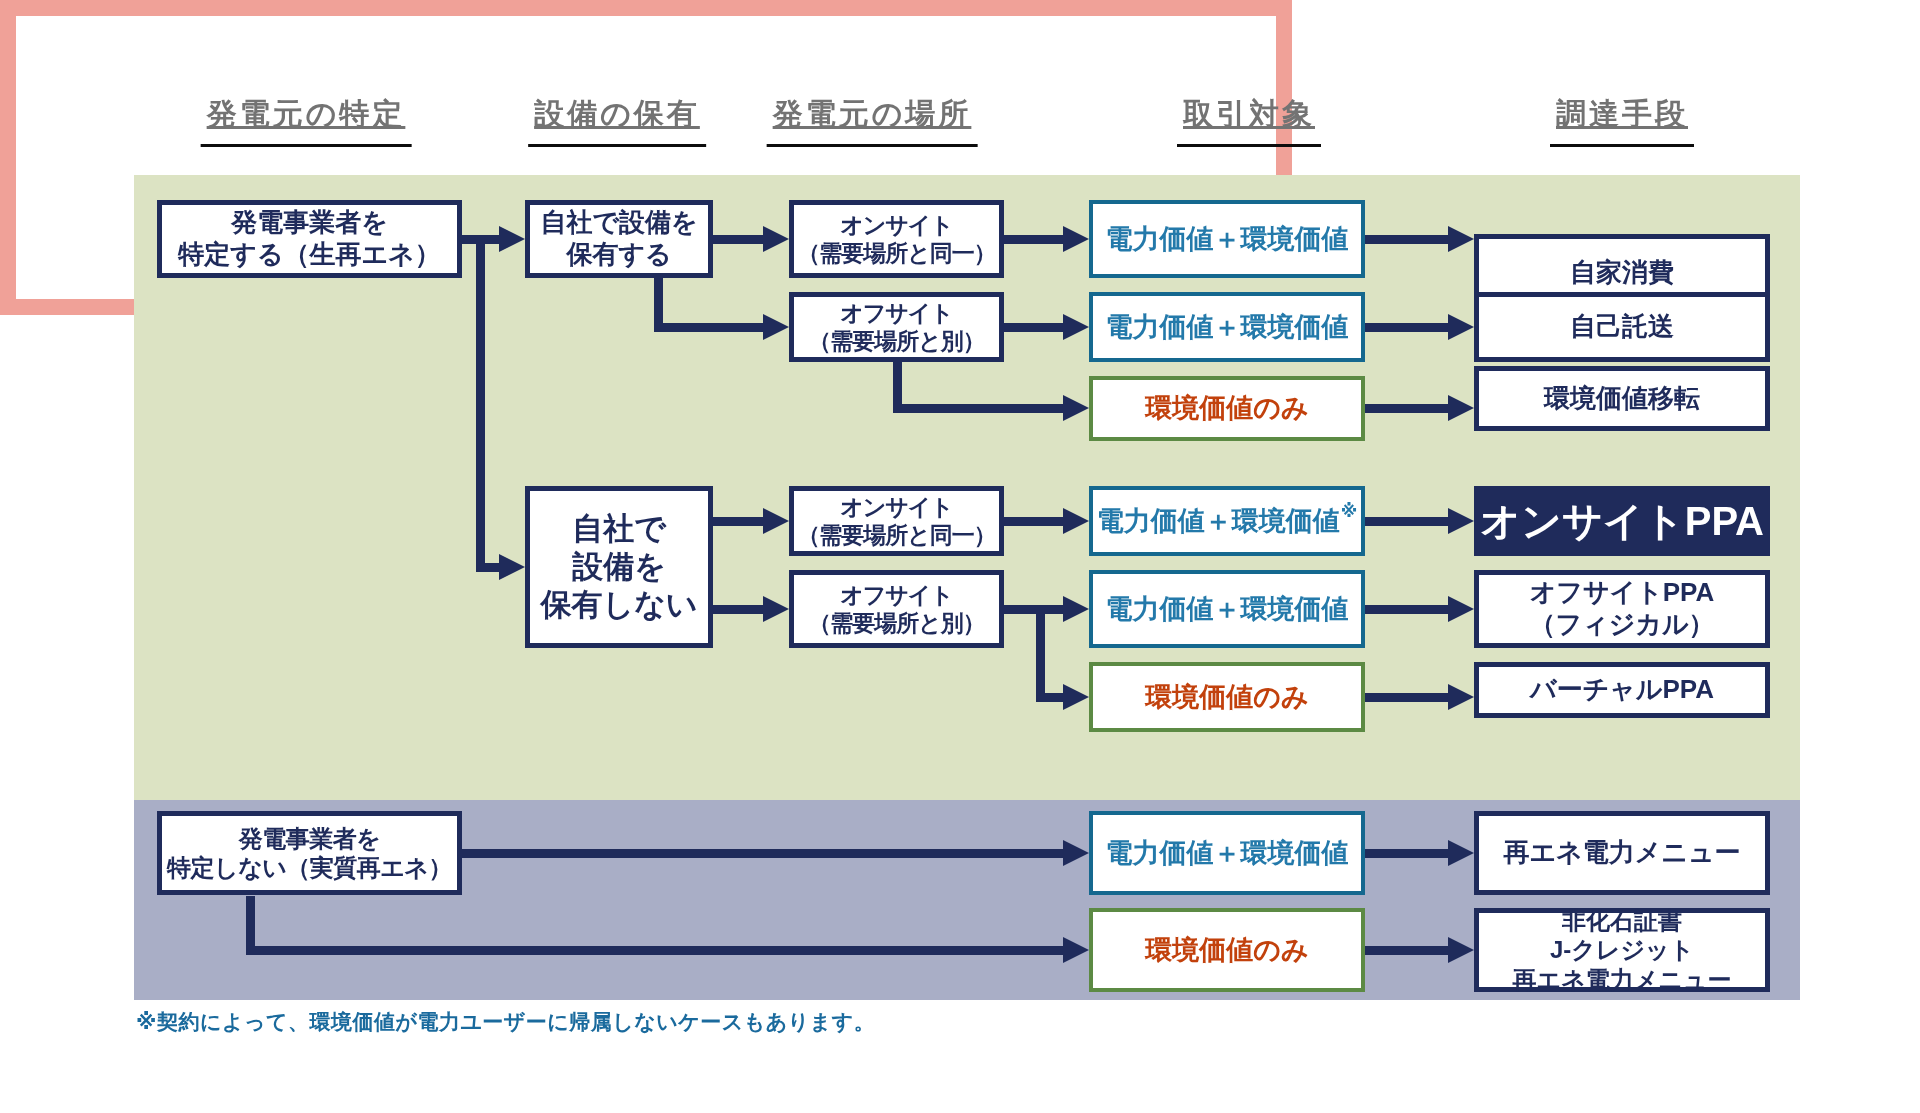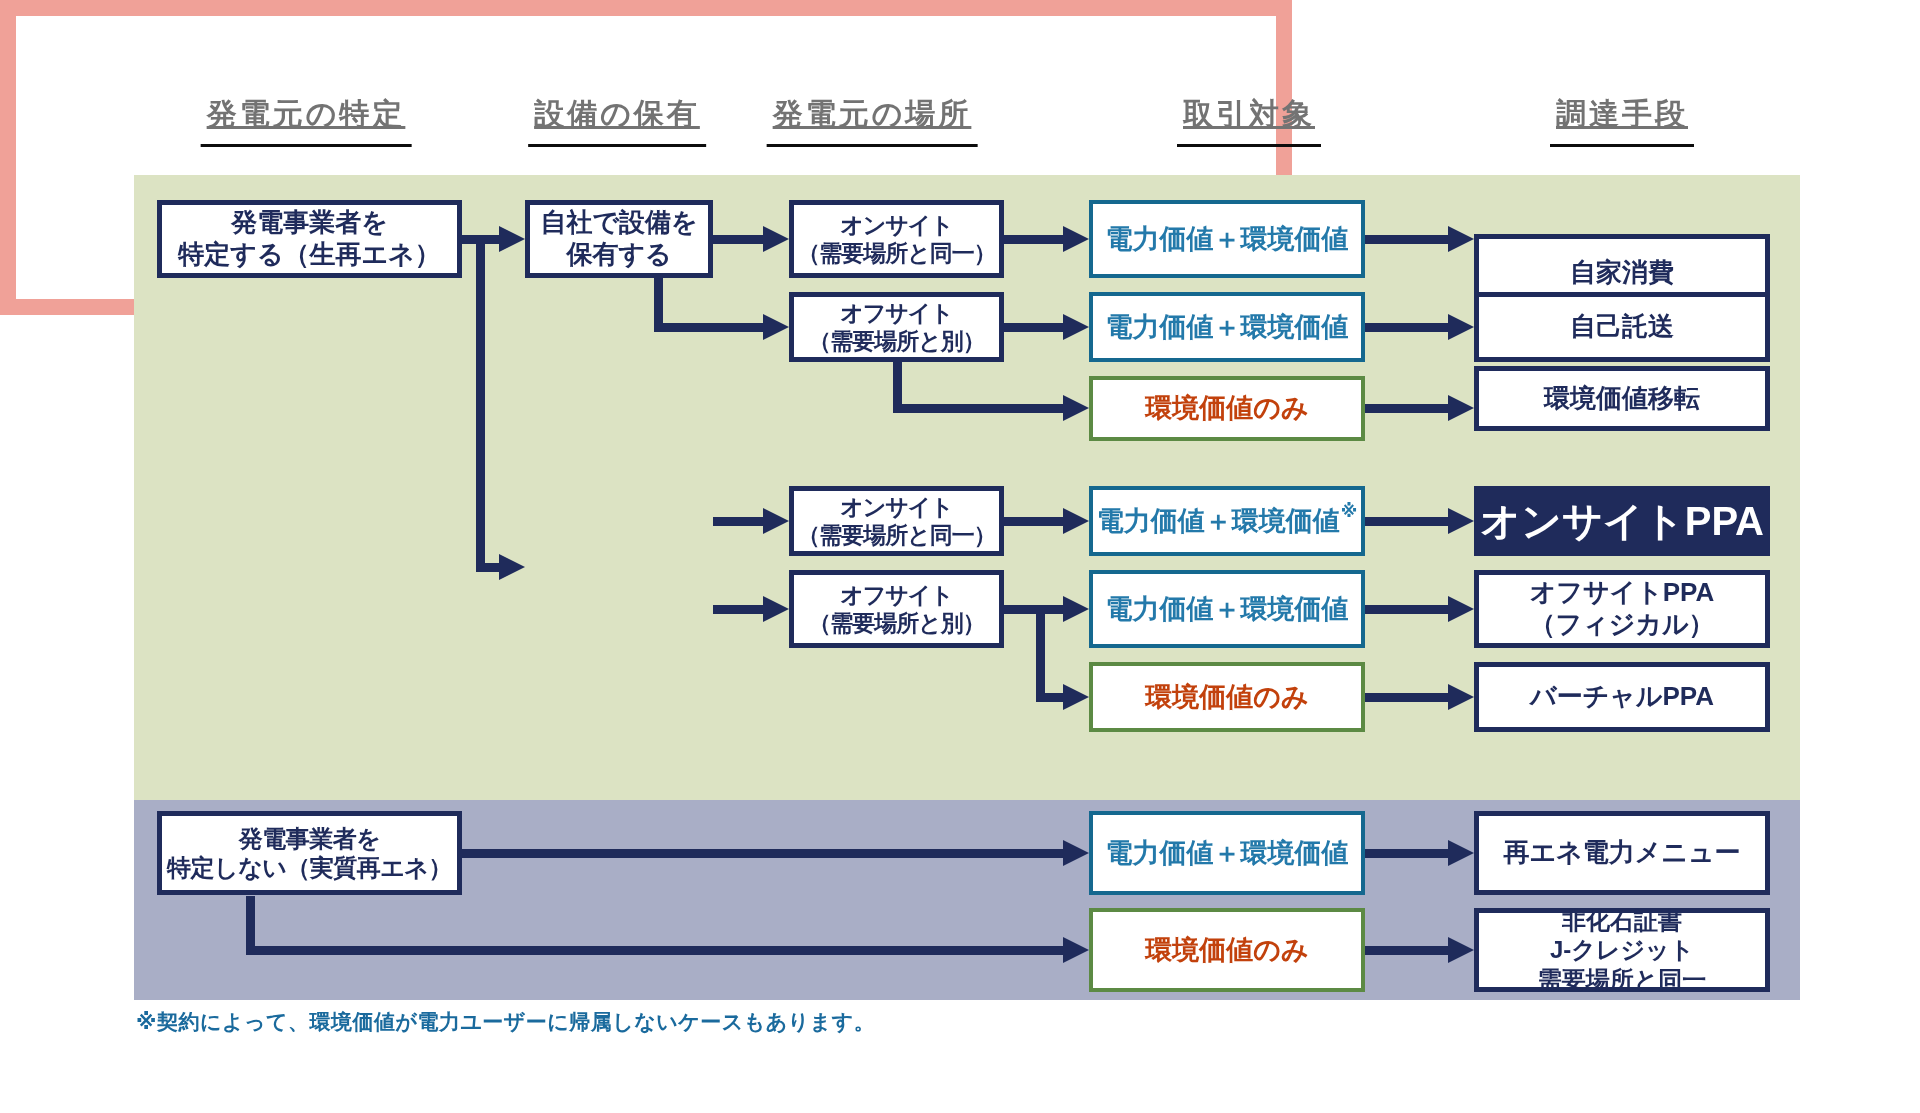--- a/index.html
+++ b/index.html
@@ -82,20 +82,25 @@
     <span class="lbl">自己託送</span>
   </div>
 
   <div class="node green" style="left:1089px;top:376px;width:276px;height:65px;font-size:27px;">
     <span class="lbl">環境価値のみ</span>
   </div>
   <div class="node" style="left:1474px;top:366px;width:296px;height:65px;font-size:26px;">
     <span class="lbl">環境価値移転</span>
   </div>
 
+  <div class="node" style="left:525px;top:486px;width:188px;height:162px;font-size:31px;">
+    <span class="lbl">自社で
+設備を
+保有しない</span>
+  </div>
   <div class="node" style="left:789px;top:486px;width:215px;height:70px;font-size:23px;letter-spacing:-1px;">
     <span class="lbl">オンサイト
 （需要場所と同一）</span>
   </div>
   <div class="node teal" style="left:1089px;top:486px;width:276px;height:70px;font-size:27px;">
     <span class="lbl">電力価値＋環境価値</span>
       <span class="sup">※</span>
   </div>
   <div class="node fill-navy" style="left:1474px;top:486px;width:296px;height:70px;font-size:40px;">
     <span class="lbl">オンサイトPPA</span>
@@ -107,41 +112,41 @@
   <div class="node teal" style="left:1089px;top:570px;width:276px;height:78px;font-size:27px;">
     <span class="lbl">電力価値＋環境価値</span>
   </div>
   <div class="node" style="left:1474px;top:570px;width:296px;height:78px;font-size:26px;">
     <span class="lbl">オフサイトPPA
 （フィジカル）</span>
   </div>
   <div class="node green" style="left:1089px;top:662px;width:276px;height:70px;font-size:27px;">
     <span class="lbl">環境価値のみ</span>
   </div>
-  <div class="node" style="left:1474px;top:662px;width:296px;height:70px;font-size:26px;">
+  <div class="node" style="left:1474px;top:662px;width:296px;height:56px;font-size:26px;">
     <span class="lbl">バーチャルPPA</span>
   </div>
 
   <div class="node" style="left:157px;top:811px;width:305px;height:84px;font-size:24px;letter-spacing:-0.5px;">
     <span class="lbl">発電事業者を
 特定しない（実質再エネ）</span>
   </div>
   <div class="node teal" style="left:1089px;top:811px;width:276px;height:84px;font-size:27px;">
     <span class="lbl">電力価値＋環境価値</span>
   </div>
   <div class="node" style="left:1474px;top:811px;width:296px;height:84px;font-size:26px;justify-content:center;">
     <span class="lbl">再エネ電力メニュー</span>
   </div>
   <div class="node green" style="left:1089px;top:908px;width:276px;height:84px;font-size:27px;">
     <span class="lbl">環境価値のみ</span>
   </div>
   <div class="node" style="left:1474px;top:908px;width:296px;height:84px;font-size:24px;">
     <span class="lbl">非化石証書
 J-クレジット
-需要場所と同一</span>
+再エネ電力メニュー</span>
   </div>
 
   <div id="footnote">※契約によって、環境価値が電力ユーザーに帰属しないケースもあります。</div>
 
   <div id="connectors">
       <div class="seg" style="left: 462px; top: 234.5px; width: 37px; height: 9px;"></div>
       <div class="seg" style="left: 475.5px; top: 234.5px; width: 9px; height: 337px;"></div>
       <div class="seg" style="left: 475.5px; top: 562.5px; width: 24px; height: 9px;"></div>
       <div class="seg" style="left: 653.5px; top: 278px; width: 9px; height: 53.5px;"></div>
       <div class="seg" style="left: 653.5px; top: 322.5px; width: 110px; height: 9px;"></div>

